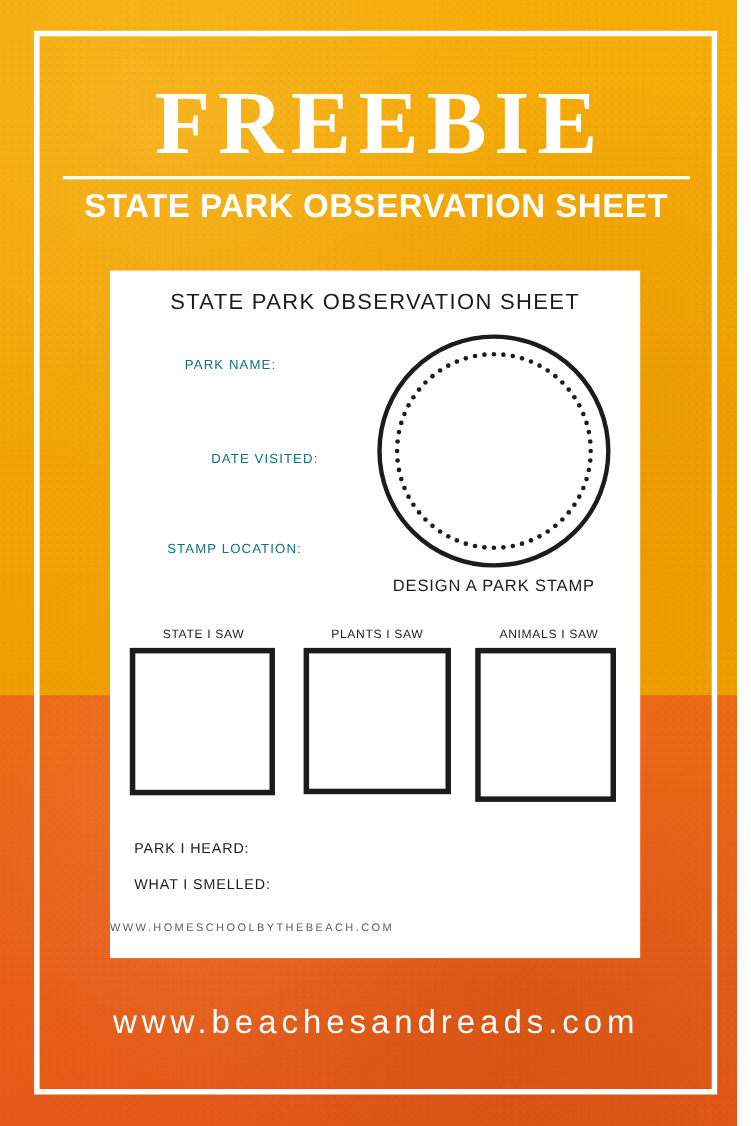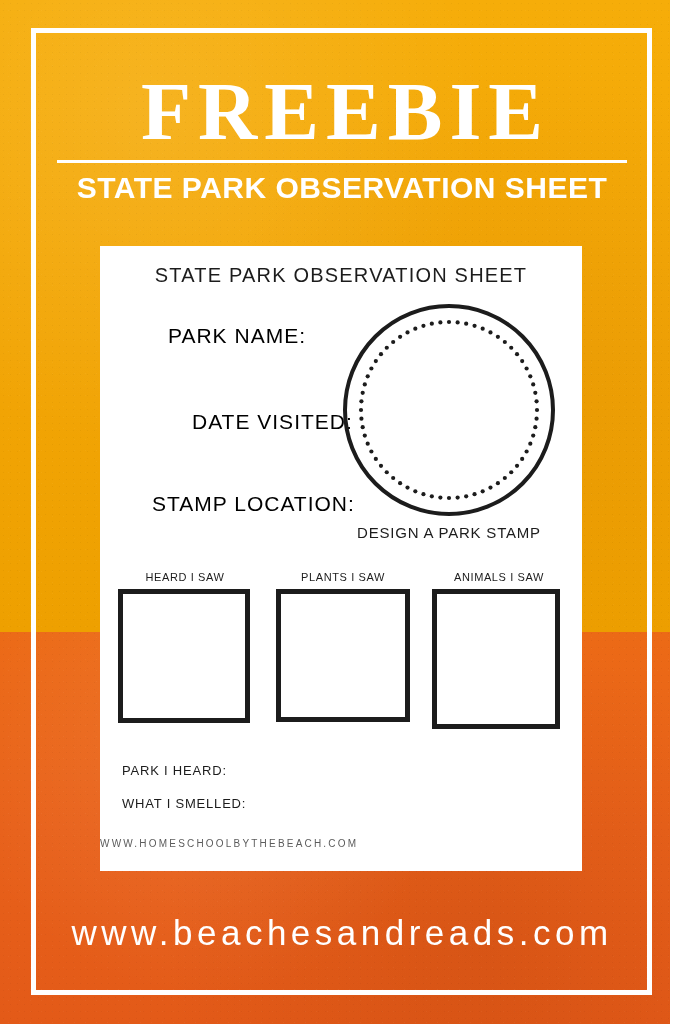--- a/index.html
+++ b/index.html
@@ -120,23 +120,23 @@
     text-align: center;
     font-size: 20px;
     letter-spacing: 1.2px;
     color: #1c1c1c;
     font-family: "Liberation Sans", sans-serif;
   }
 
   
   .field-row {
     position: absolute;
-    font-size: 21px;
+    font-size: 12px;
     letter-spacing: 1px;
-    color: #000000;
+    color: #0f766e;
     white-space: nowrap;
   }
   #field-park-name  { left: 68px;  top: 78px; }
   #field-date       { left: 64px;  top: 164px; margin-left: 28px; }
   #field-location   { left: 52px;  top: 246px; }
 
   
   #stamp-wrap {
     position: absolute;
     left: 243px;
@@ -217,21 +217,21 @@
   }
 
   
   #footer-url {
     position: absolute;
     left: 52px;
     top: 913px;
     width: 580px;
     text-align: center;
     color: #ffffff;
-    font-size: 35px;
+    font-size: 30px;
     letter-spacing: 4.5px;
     white-space: nowrap;
   }
 </style>
 </head>
 <body>
 
 <div id="poster">
 
   <div id="bg-top"></div>
@@ -321,21 +321,21 @@
             <circle cx="58.32" cy="10.70" r="2.1"></circle>
             <circle cx="66.45" cy="7.79" r="2.1"></circle>
             <circle cx="74.83" cy="5.69" r="2.1"></circle>
             <circle cx="83.37" cy="4.42" r="2.1"></circle>
           </g>
       </svg>
     </div>
     <div id="stamp-caption">DESIGN A PARK STAMP</div>
 
     <div class="box-group" id="group-birds">
-      <div class="box-label">HEARD I SAW</div>
+      <div class="box-label">STATE I SAW</div>
       <div class="box-frame"></div>
     </div>
 
     <div class="box-group" id="group-animals">
       <div class="box-label">ANIMALS I SAW</div>
       <div class="box-frame"></div>
     </div>
 
     <div class="box-group" id="group-plants">
       <div class="box-label">PLANTS I SAW</div>

